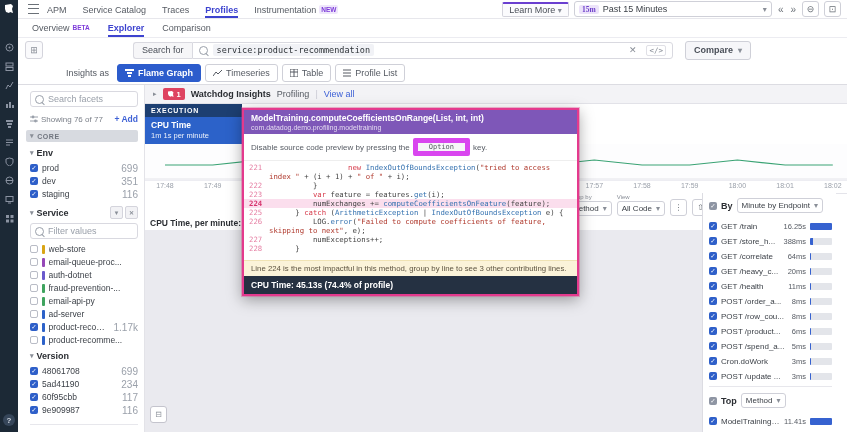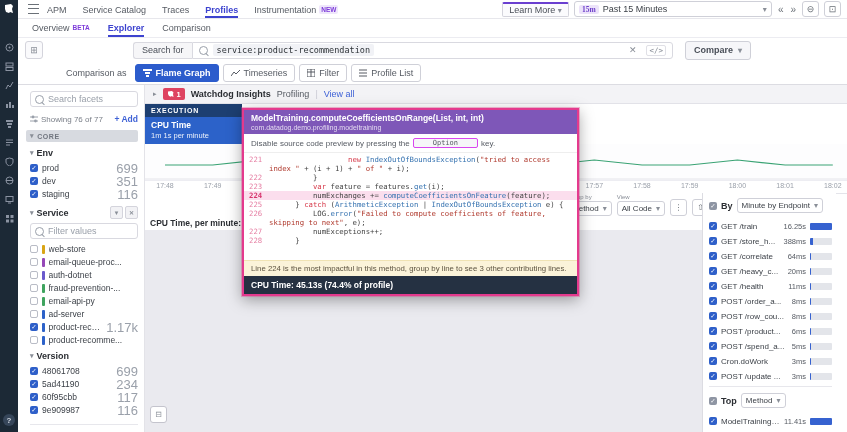--- a/index.html
+++ b/index.html
@@ -73,21 +73,21 @@
   .gicon{width:11px;height:11px;border:1px solid #d4d4dc;border-radius:2px;background:#f2f2f5;color:#8a8f98;
          font-size:6px;display:flex;align-items:center;justify-content:center;}
   .tri{color:#8a8f98;font-size:7px;}
   .frow{display:flex;align-items:center;gap:4px;height:12px;margin-bottom:1px;}
   .cb{width:8px;height:8px;border-radius:2px;flex:none;display:flex;align-items:center;justify-content:center;font-size:6.5px;color:#fff;}
   .cb.on{background:#2e5fc9;}
   .cb.off{background:#fff;border:1px solid #b9bcc6;box-sizing:border-box;}
   .cb.gray{background:#8e95a3;}
   .svcbar{width:2.5px;height:9px;border-radius:1px;flex:none;}
   .flabel{white-space:nowrap;overflow:hidden;text-overflow:ellipsis;font-size:8.5px;color:#3a3f46;flex:1;}
-  .fcount{color:#9aa0aa;font-size:13px;margin-left:auto;flex:none;}
+  .fcount{color:#9aa0aa;font-size:10px;margin-left:auto;flex:none;}
   .hostrow{border-top:1px solid #e7e7ec;margin-top:8px;padding-top:6px;display:flex;gap:3px;font-weight:bold;color:#2b2e33;}
   
   .watchbar{left:145px;top:85px;width:702px;height:19px;background:#f3f3f6;border-bottom:1px solid #e2e2e8;
             display:flex;align-items:center;gap:6px;padding:0 8px;box-sizing:border-box;z-index:20;}
   .wdbadge{background:#de4360;border-radius:2px;color:#fff;font-weight:bold;font-size:7.5px;height:12px;
            display:flex;align-items:center;gap:2px;padding:0 4px;}
   .wdtitle{font-weight:bold;color:#2b2e33;}
   .wdsub{color:#565b63;}
   .wddiv{color:#c9c9d2;}
   .viewall{color:#3f62d6;}
@@ -126,22 +126,22 @@
   .epbar{width:22px;height:7px;background:#e3e5ea;border-radius:1px;flex:none;overflow:hidden;}
   .epfill{height:100%;background:#3662d0;}
   .topdiv{border-top:1px solid #e7e7ec;margin:4px 0 6px;}
   
   .tooltip{left:242px;top:108px;width:337px;height:188px;z-index:50;border:2px solid #e43a8d;background:#fff;
            box-shadow:0 0 0 1px rgba(228,58,141,.35),0 4px 14px rgba(0,0,0,.35);box-sizing:border-box;display:flex;flex-direction:column;}
   .tthead{background:#7e57b8;color:#fff;padding:3px 7px;}
   .tttitle{font-weight:bold;font-size:8.5px;}
   .ttpkg{font-size:7px;opacity:.78;margin-top:1px;}
   .tthint{padding:4px 7px;border-bottom:1px solid #eee;color:#565b63;font-size:8px;display:flex;align-items:center;gap:3px;}
-  .kbd{border:1px solid #d946ef;border-radius:2px;background:#f6f6f8;font-family:"DejaVu Sans Mono",monospace;
-       font-size:7px;padding:0 19px;}
+  .kbd{border:5px solid #d946ef;border-radius:2px;background:#f6f6f8;font-family:"DejaVu Sans Mono",monospace;
+       font-size:7px;padding:0 11px;}
   .ttcode{flex:1;overflow:hidden;padding:2px 0;font-family:"DejaVu Sans Mono",monospace;font-size:7.3px;line-height:9px;}
   .cline{display:flex;}
   .cline.hl{background:#fbdeed;}
   .lnum{width:20px;flex:none;text-align:left;color:#d6336c;opacity:.65;padding-left:5px;}
   .cline.hl .lnum{opacity:1;font-weight:bold;}
   .ltext{white-space:pre-wrap;color:#444;flex:1;padding-right:4px;}
   .tok-k{color:#d63a4a;}
   .tok-i{color:#3572b0;}
   .tok-s{color:#b03a2e;}
   .ttnote{background:#fbf3d9;border-top:1px solid #f0e3b4;color:#5c5340;font-size:7.8px;padding:3px 7px;}
@@ -264,21 +264,21 @@
         <span class="codetag">&lt;/&gt;</span>
       </div>
     </div>
     <div class="comparebtn">
         <span>Compare</span>
         <span class="caret">▾</span>
       </div>
   </div>
 
   <div class="abs vizrow">
-    <span class="vizlabel">Comparison as</span>
+    <span class="vizlabel">Insights as</span>
     <div id="viz-options" style="display:flex;">
         <div class="vizbtn active">
           <span class="vizicon">
             <svg width="9" height="8">
               <rect x="0" y="0" width="9" height="2" fill="currentColor"></rect>
               <rect x="2" y="3" width="5" height="2" fill="currentColor"></rect>
               <rect x="3" y="6" width="3" height="2" fill="currentColor"></rect>
             </svg>
           </span>
           <span>Flame Graph</span>
@@ -291,21 +291,21 @@
           </span>
           <span>Timeseries</span>
         </div>
         <div class="vizbtn">
           <span class="vizicon">
             <svg width="8" height="8">
               <rect x="0" y="0" width="8" height="8" fill="none" stroke="currentColor"></rect>
               <path d="M0 3 H8 M4 0 V8" stroke="currentColor"></path>
             </svg>
           </span>
-          <span>Filter</span>
+          <span>Table</span>
         </div>
         <div class="vizbtn">
           <span class="vizicon">
             <svg width="8" height="8">
               <path d="M0 1 H8 M0 4 H8 M0 7 H8" stroke="currentColor"></path>
             </svg>
           </span>
           <span>Profile List</span>
         </div>
       </div>

